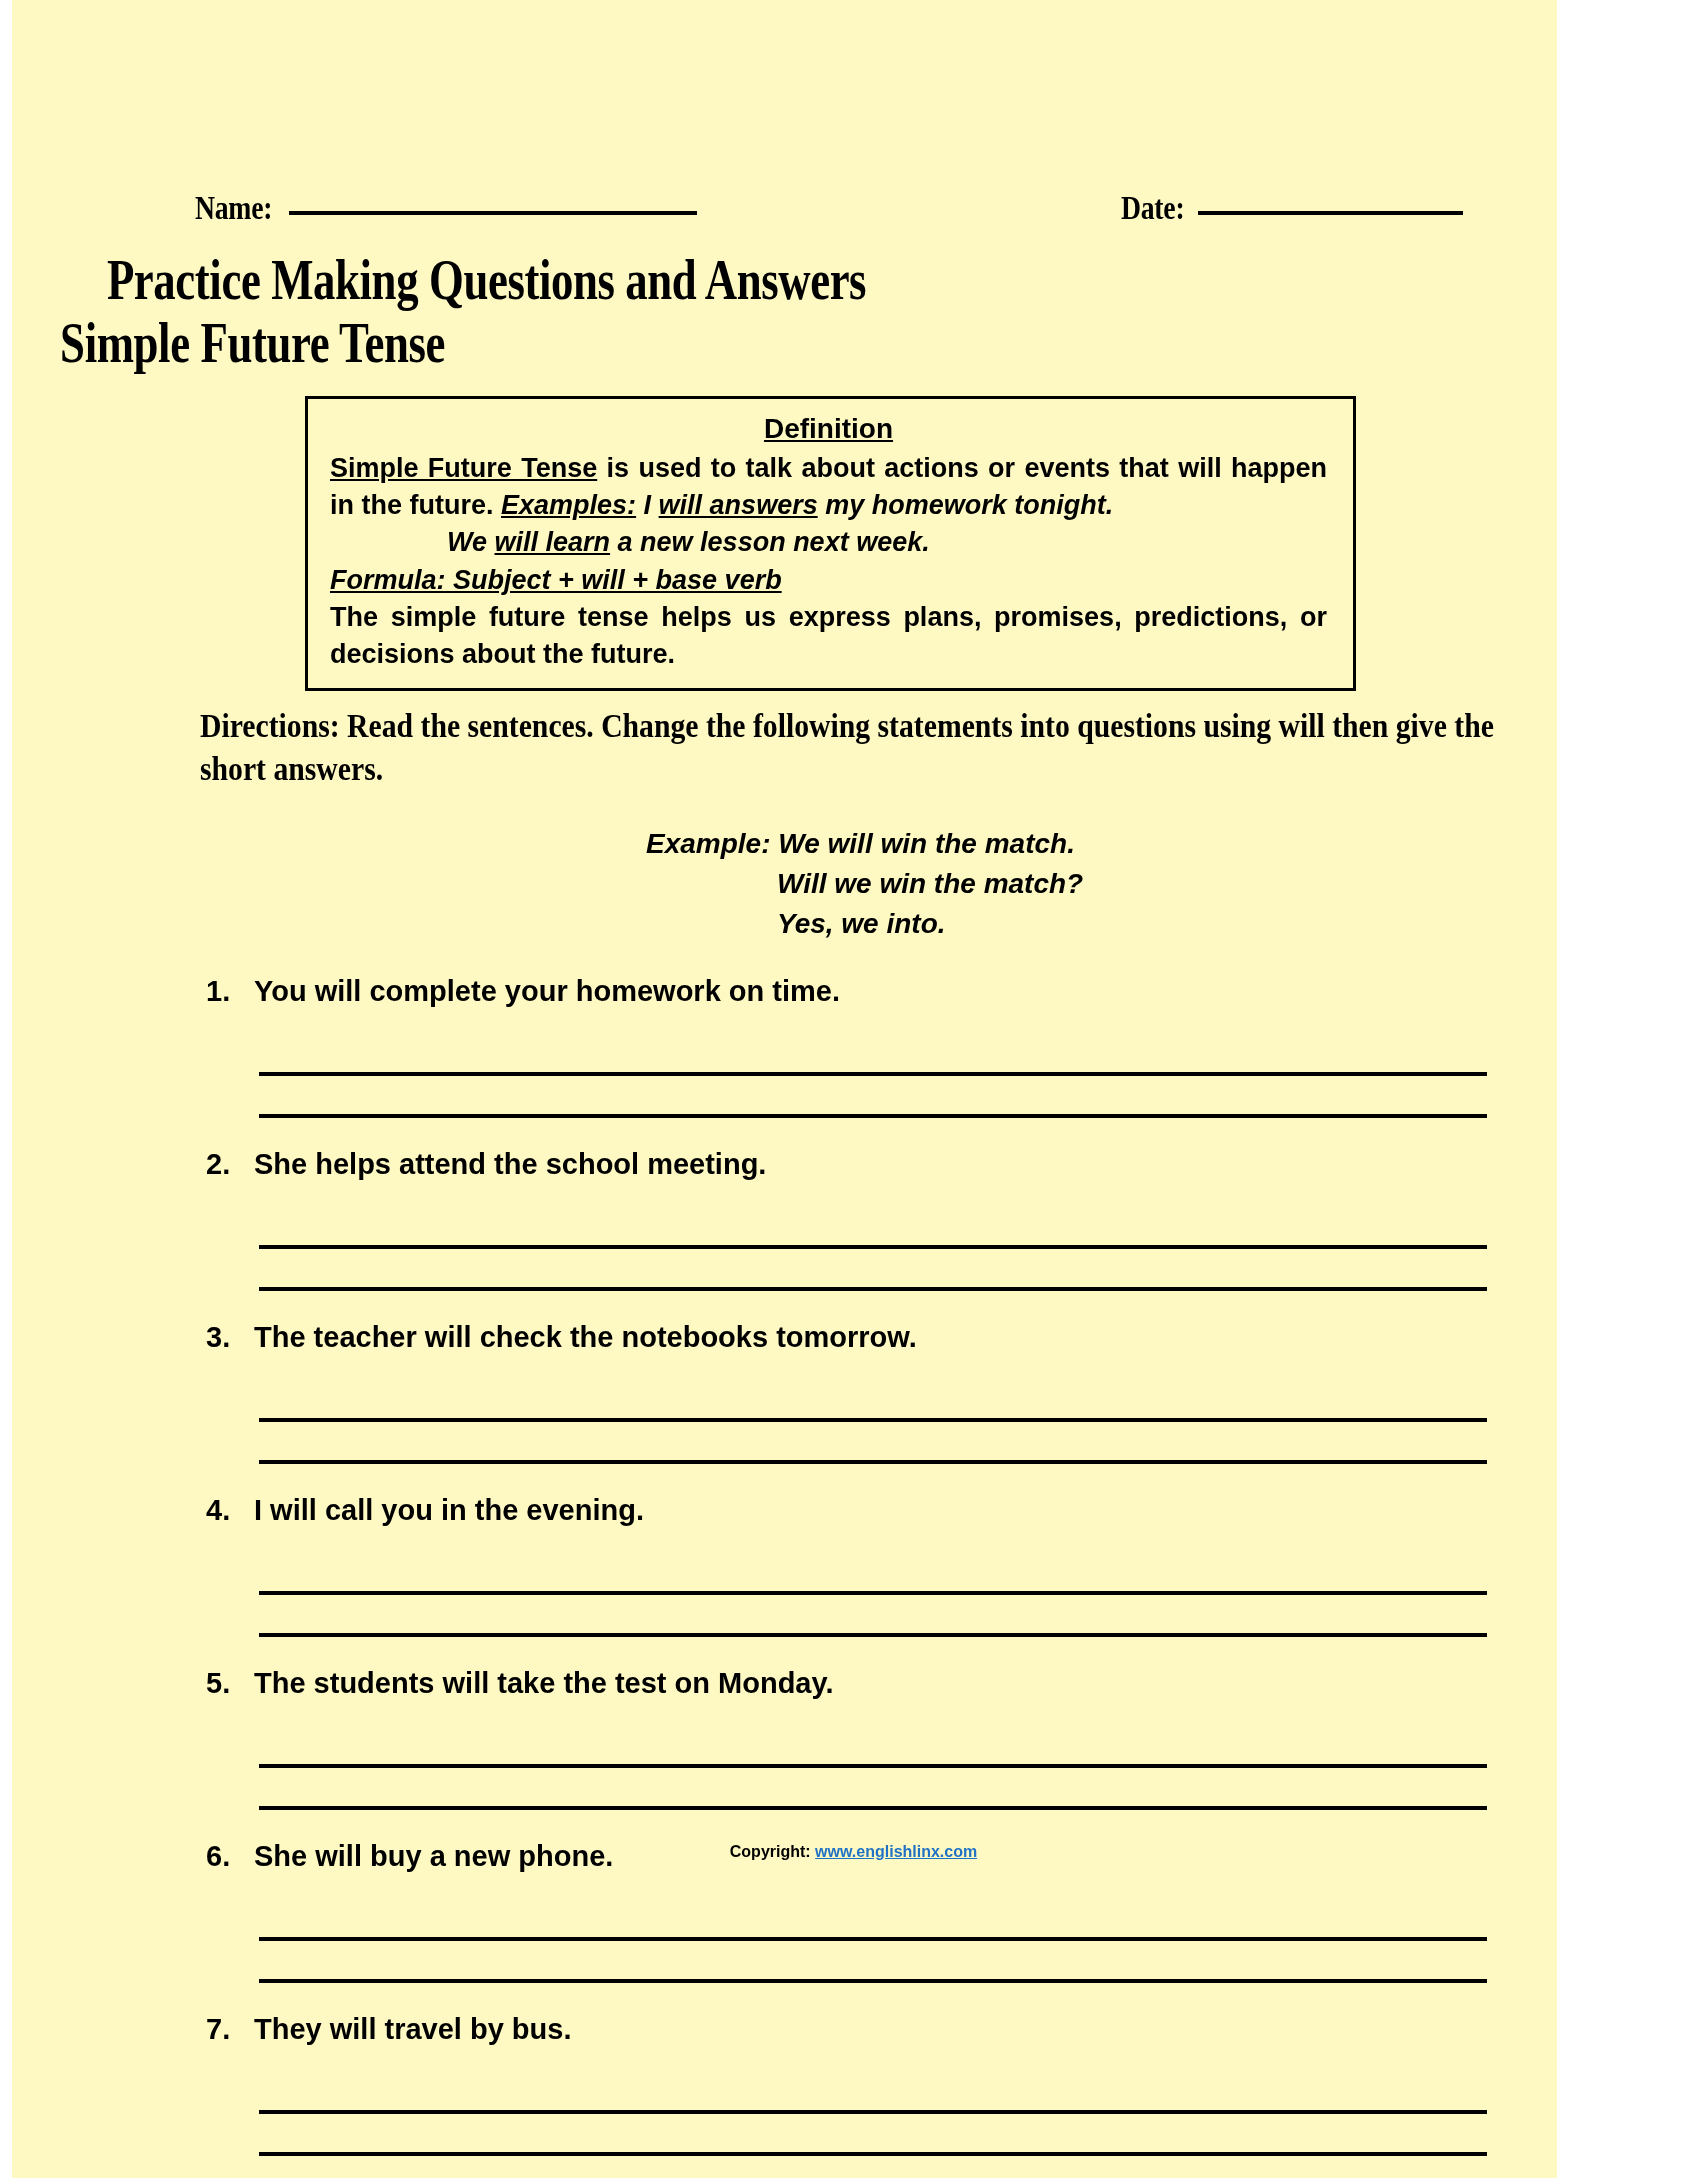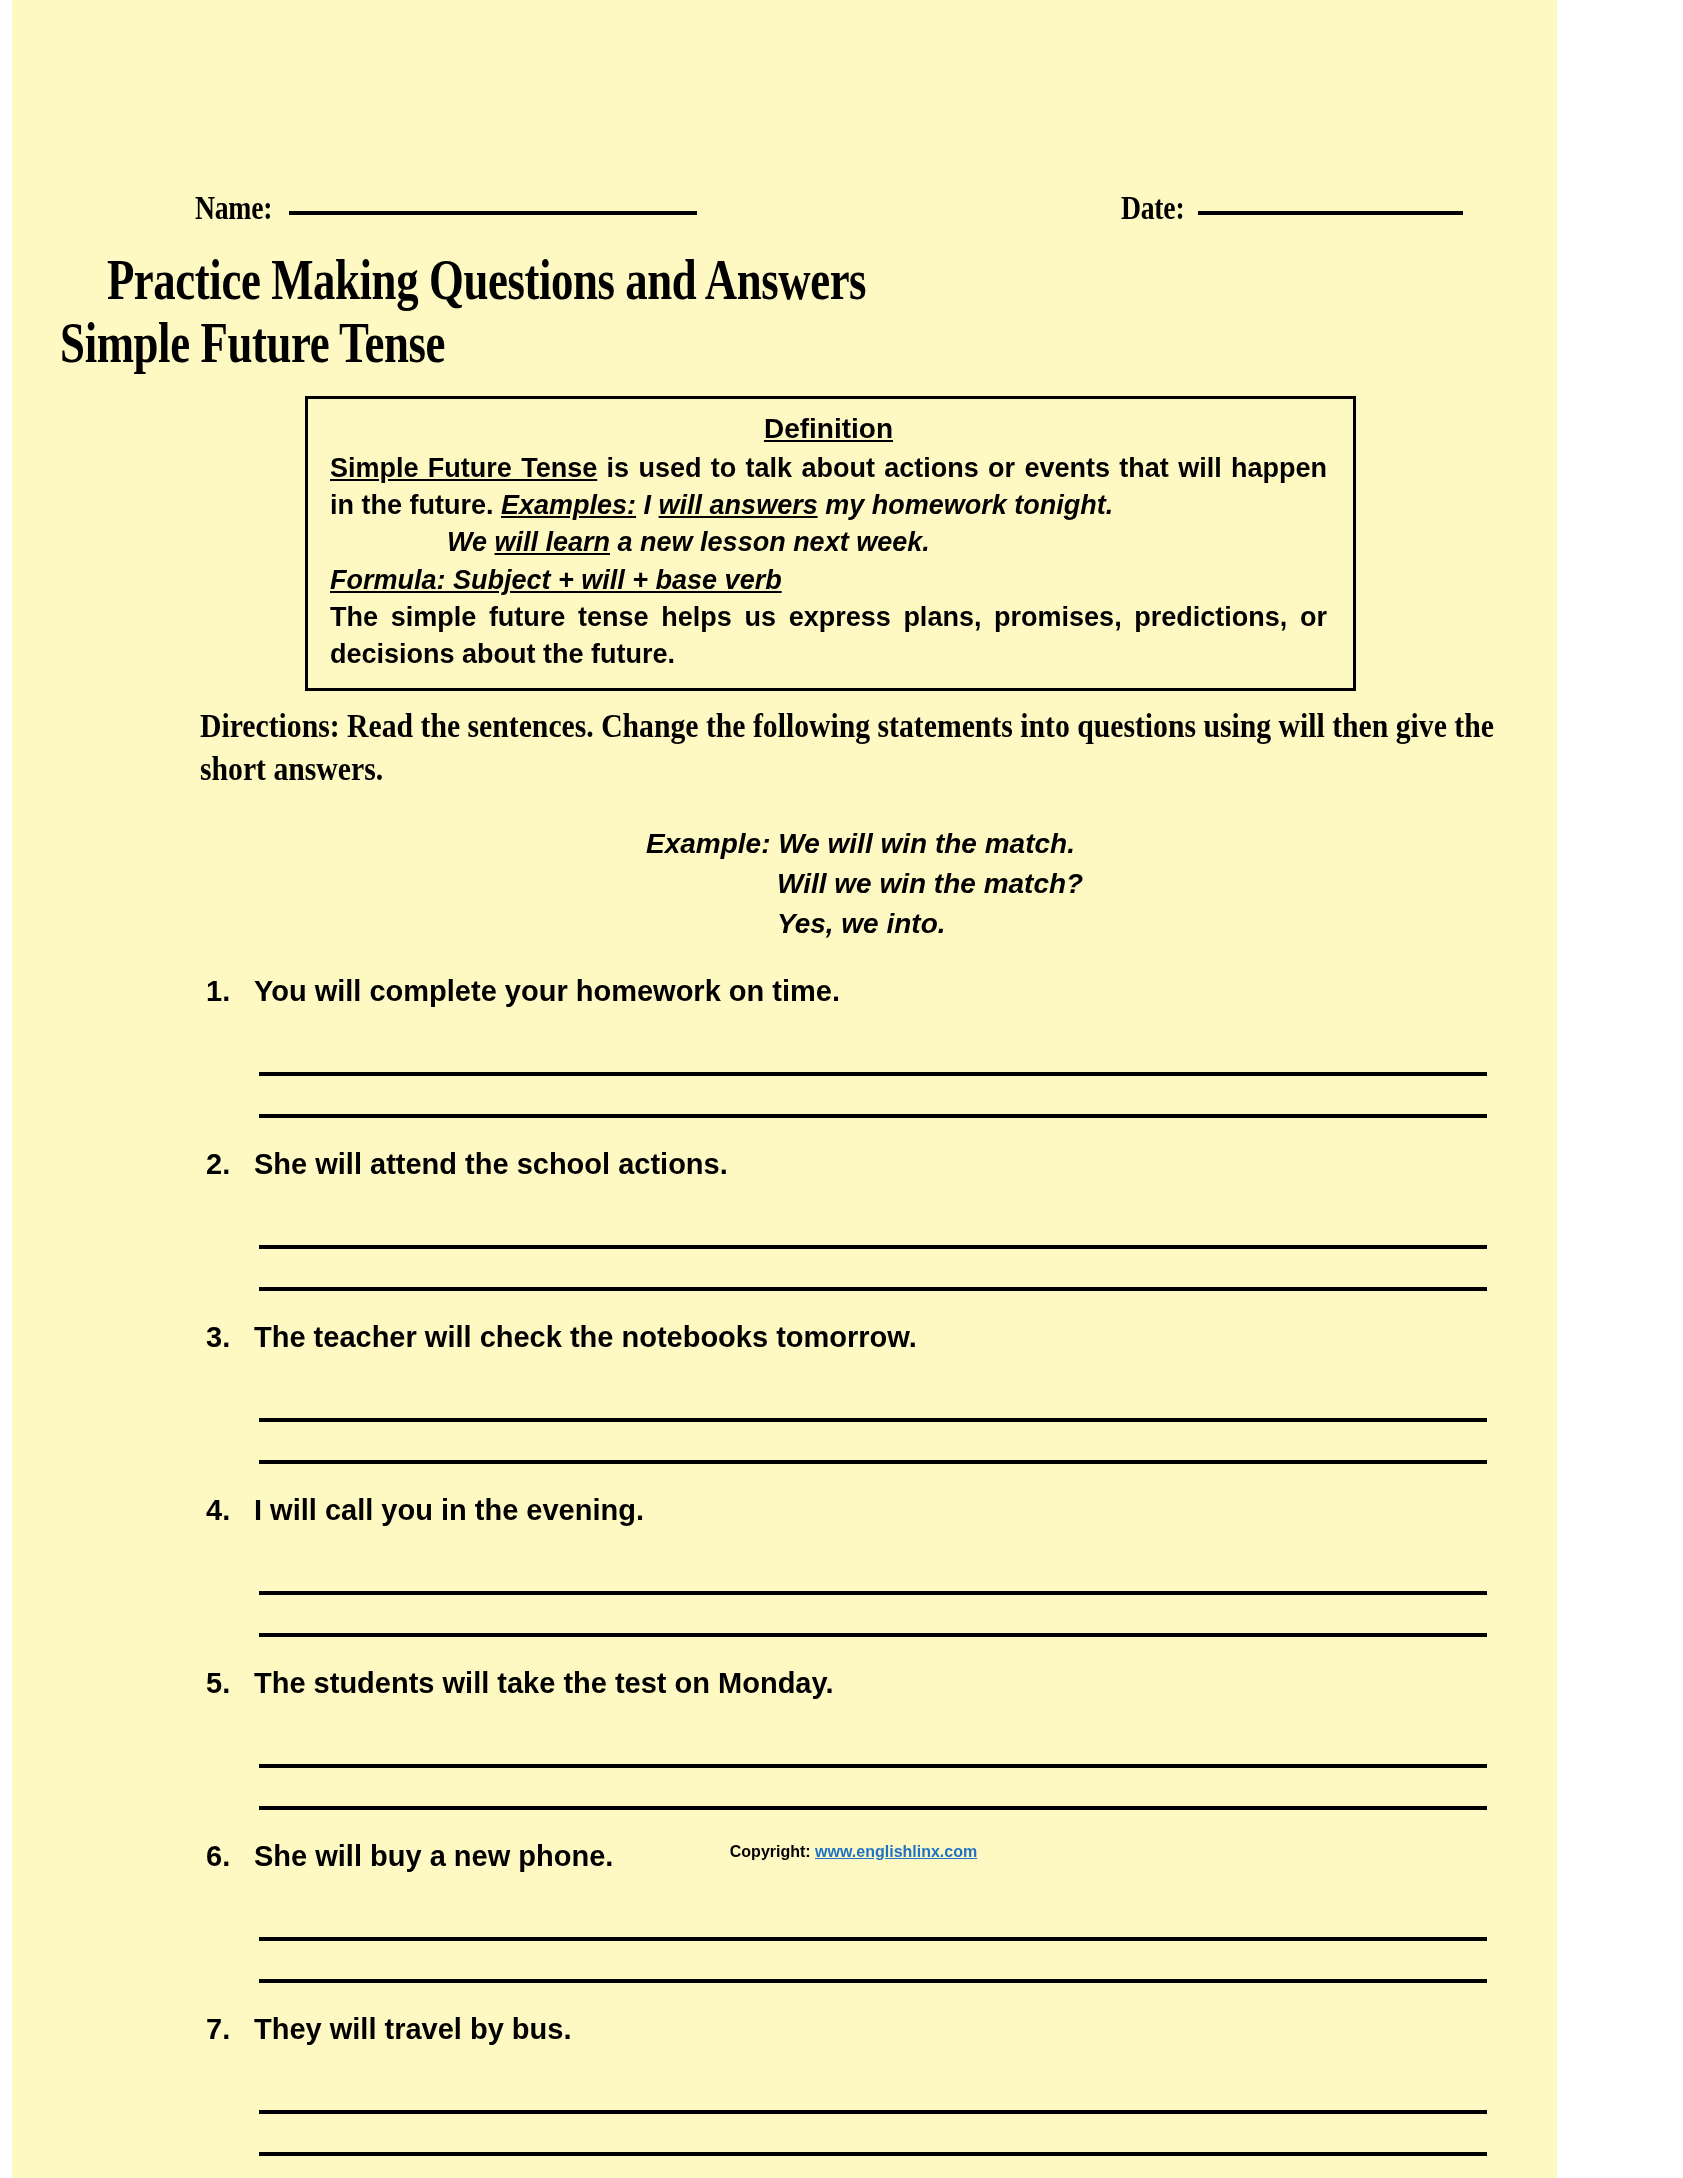--- a/index.html
+++ b/index.html
@@ -236,21 +236,21 @@
       <div class="ans-gap-1"></div>
       <div class="ans-line"></div>
       <div class="ans-gap-2"></div>
       <div class="ans-line"></div>
       <div class="ans-gap-3"></div>
     </div>
 
     <div class="q-item">
       <div class="q-row">
         <span class="q-num">2.</span>
-        <span class="q-text">She will attend the school actions.</span>
+        <span class="q-text">She helps attend the school meeting.</span>
       </div>
       <div class="ans-gap-1"></div>
       <div class="ans-line"></div>
       <div class="ans-gap-2"></div>
       <div class="ans-line"></div>
       <div class="ans-gap-3"></div>
     </div>
 
     <div class="q-item">
       <div class="q-row">

